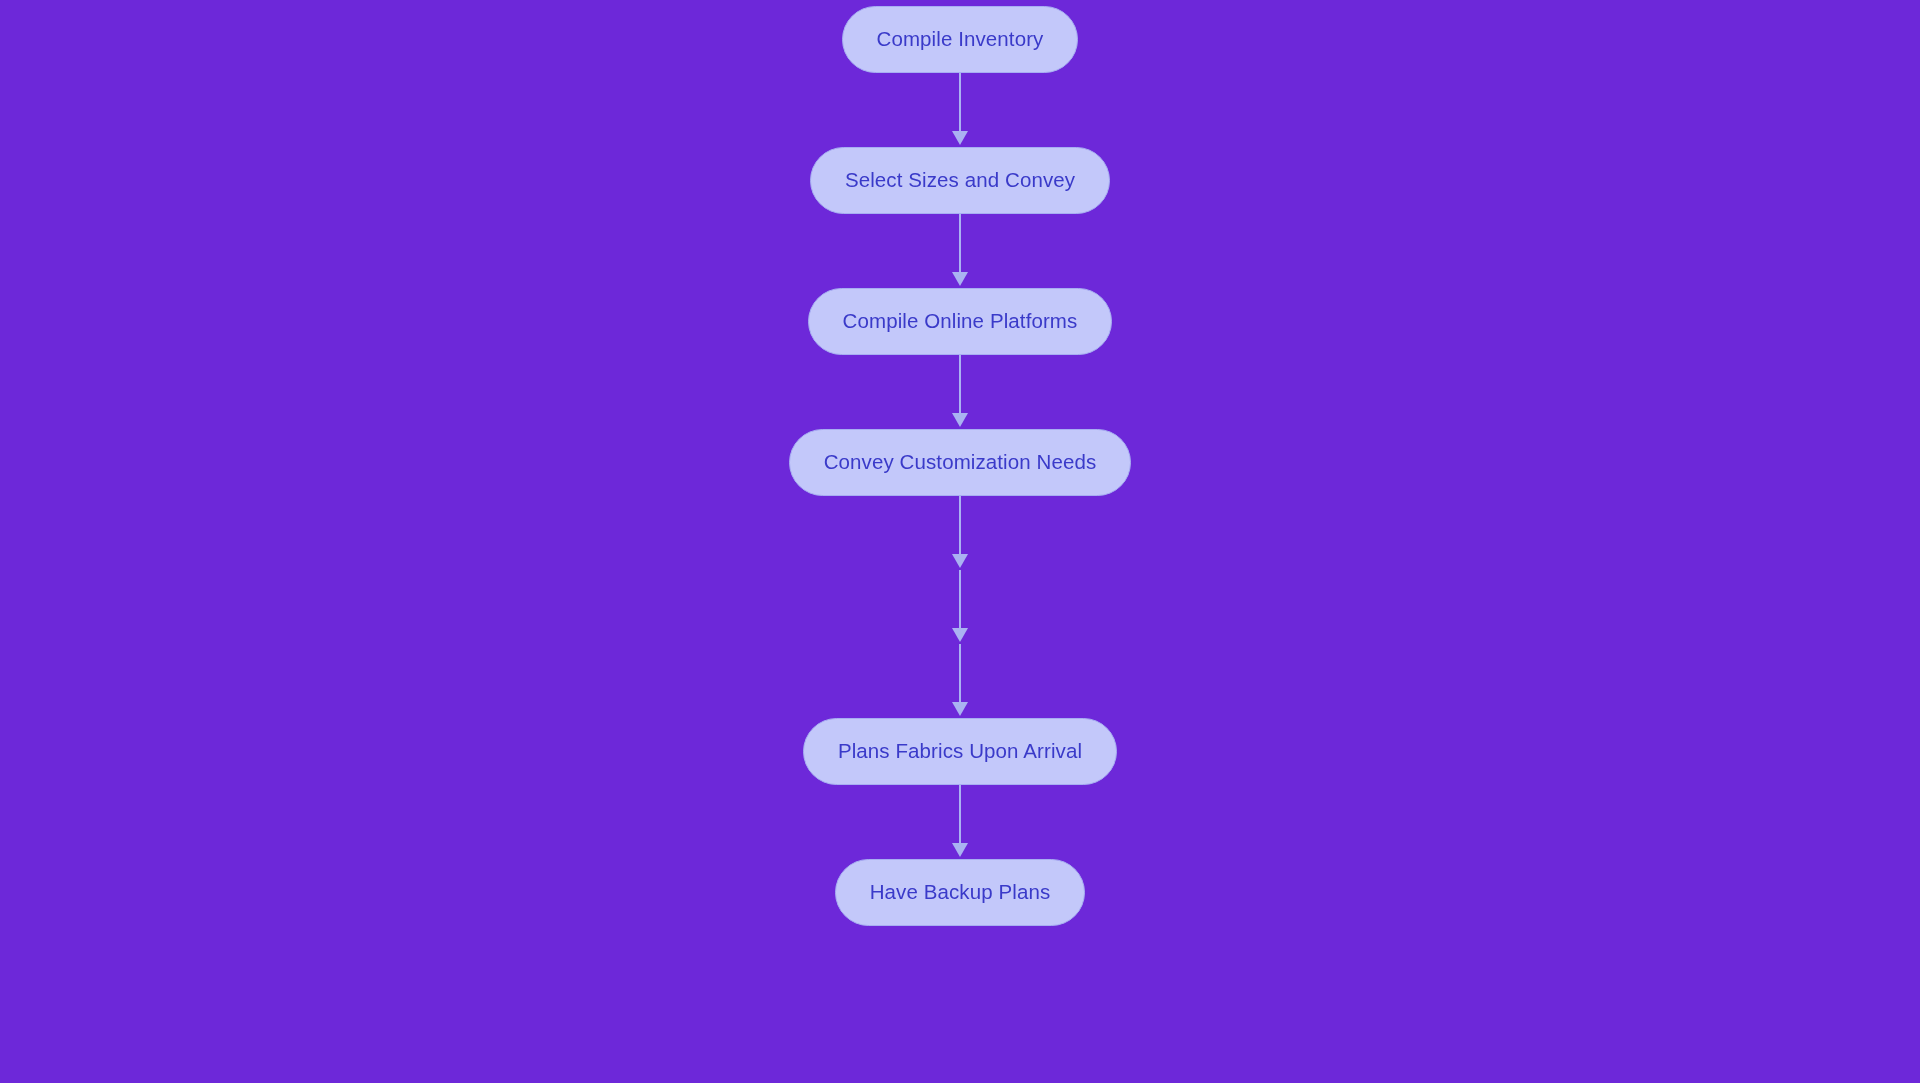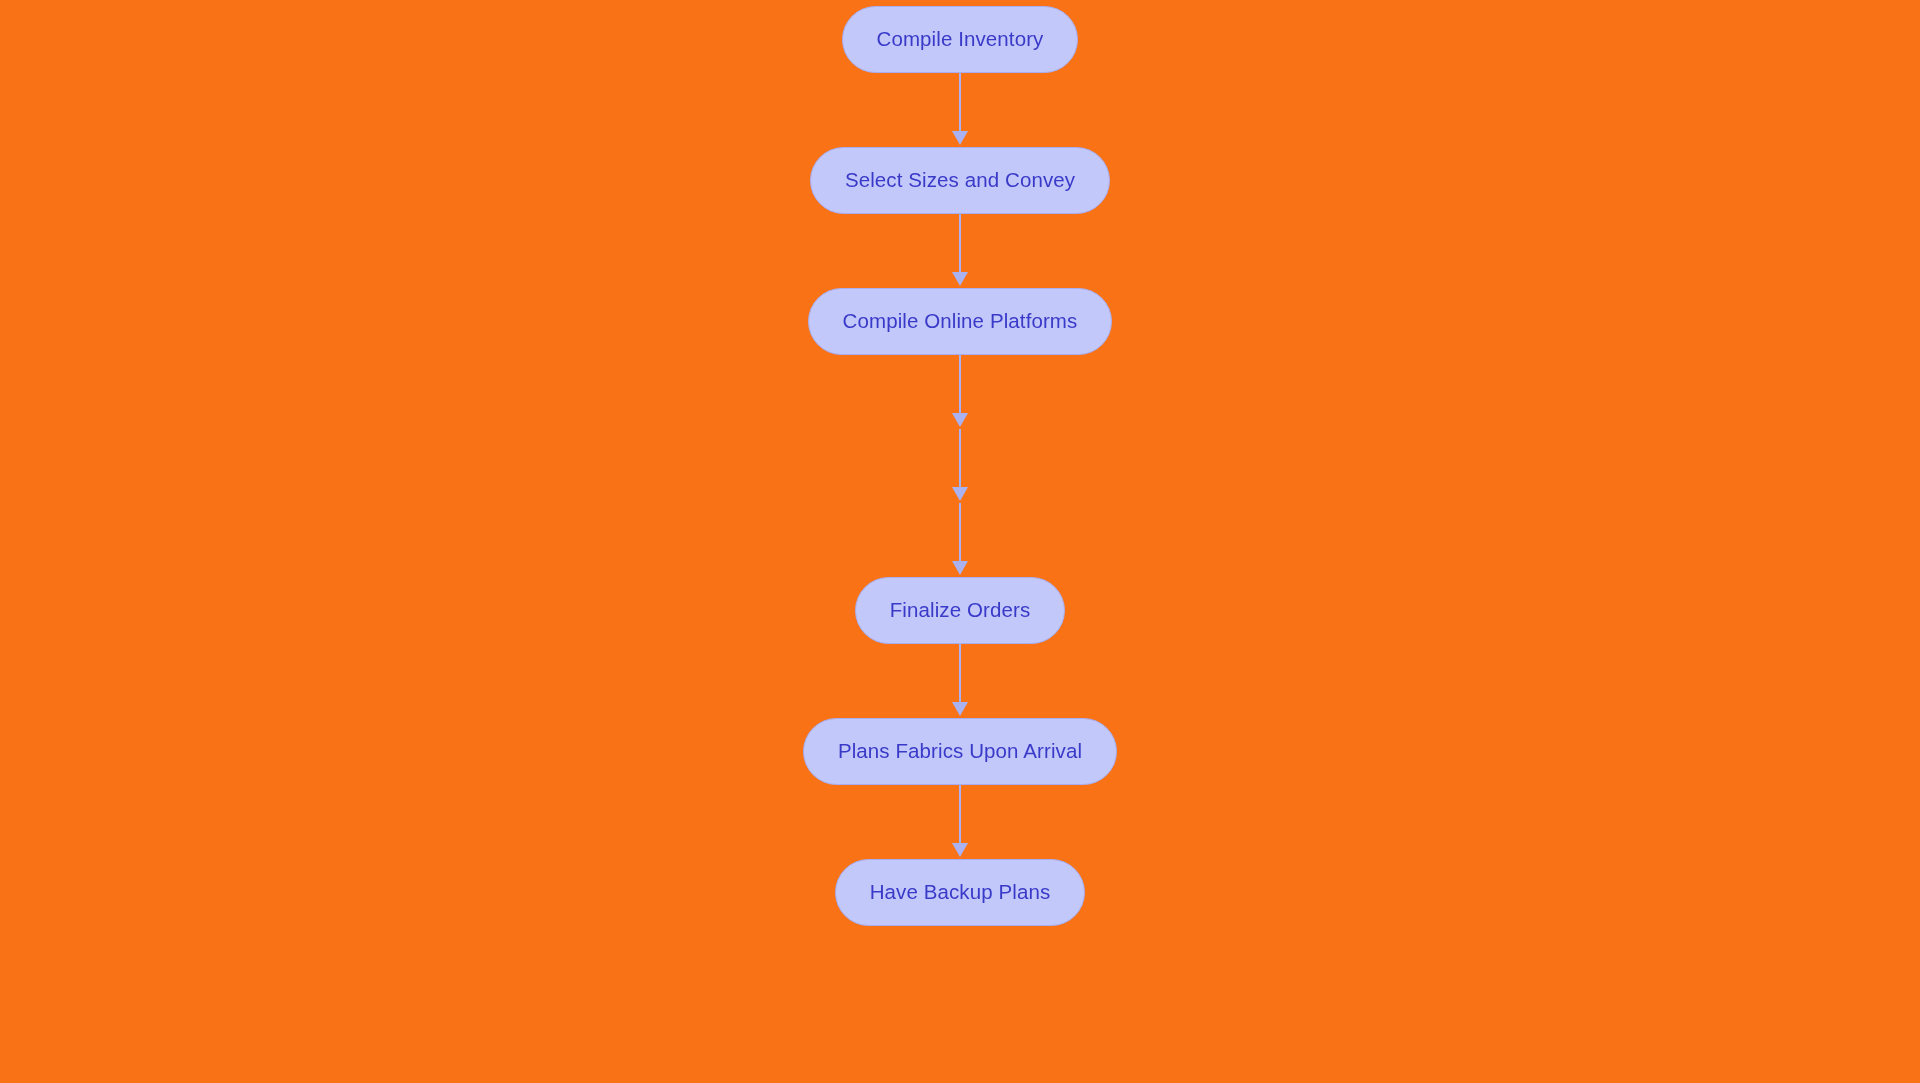--- a/index.html
+++ b/index.html
@@ -10,21 +10,21 @@
   body {
     width: 1920px;
     height: 1083px;
     overflow: hidden;
     font-family: "Liberation Sans", sans-serif;
   }
   #flowchart-root {
     position: relative;
     width: 1920px;
     height: 1083px;
-    background: #f97316;
+    background: #6d28d9;
   }
   .flow-column {
     position: absolute;
     left: 0;
     top: 0;
     width: 1920px;
     height: 1083px;
     display: flex;
     flex-direction: column;
     align-items: center;
@@ -108,35 +108,35 @@
 
     <div class="node">
       <span class="node-label">Compile Online Platforms</span>
     </div>
 
     <div class="connector">
       <div class="connector-line"></div>
       <div class="connector-arrowhead"></div>
     </div>
 
+    <div class="node">
+      <span class="node-label">Convey Customization Needs</span>
+    </div>
 
     <div class="connector">
       <div class="connector-line"></div>
       <div class="connector-arrowhead"></div>
     </div>
 
 
     <div class="connector">
       <div class="connector-line"></div>
       <div class="connector-arrowhead"></div>
     </div>
 
-    <div class="node">
-      <span class="node-label">Finalize Orders</span>
-    </div>
 
     <div class="connector">
       <div class="connector-line"></div>
       <div class="connector-arrowhead"></div>
     </div>
 
     <div class="node">
       <span class="node-label">Plans Fabrics Upon Arrival</span>
     </div>
 

